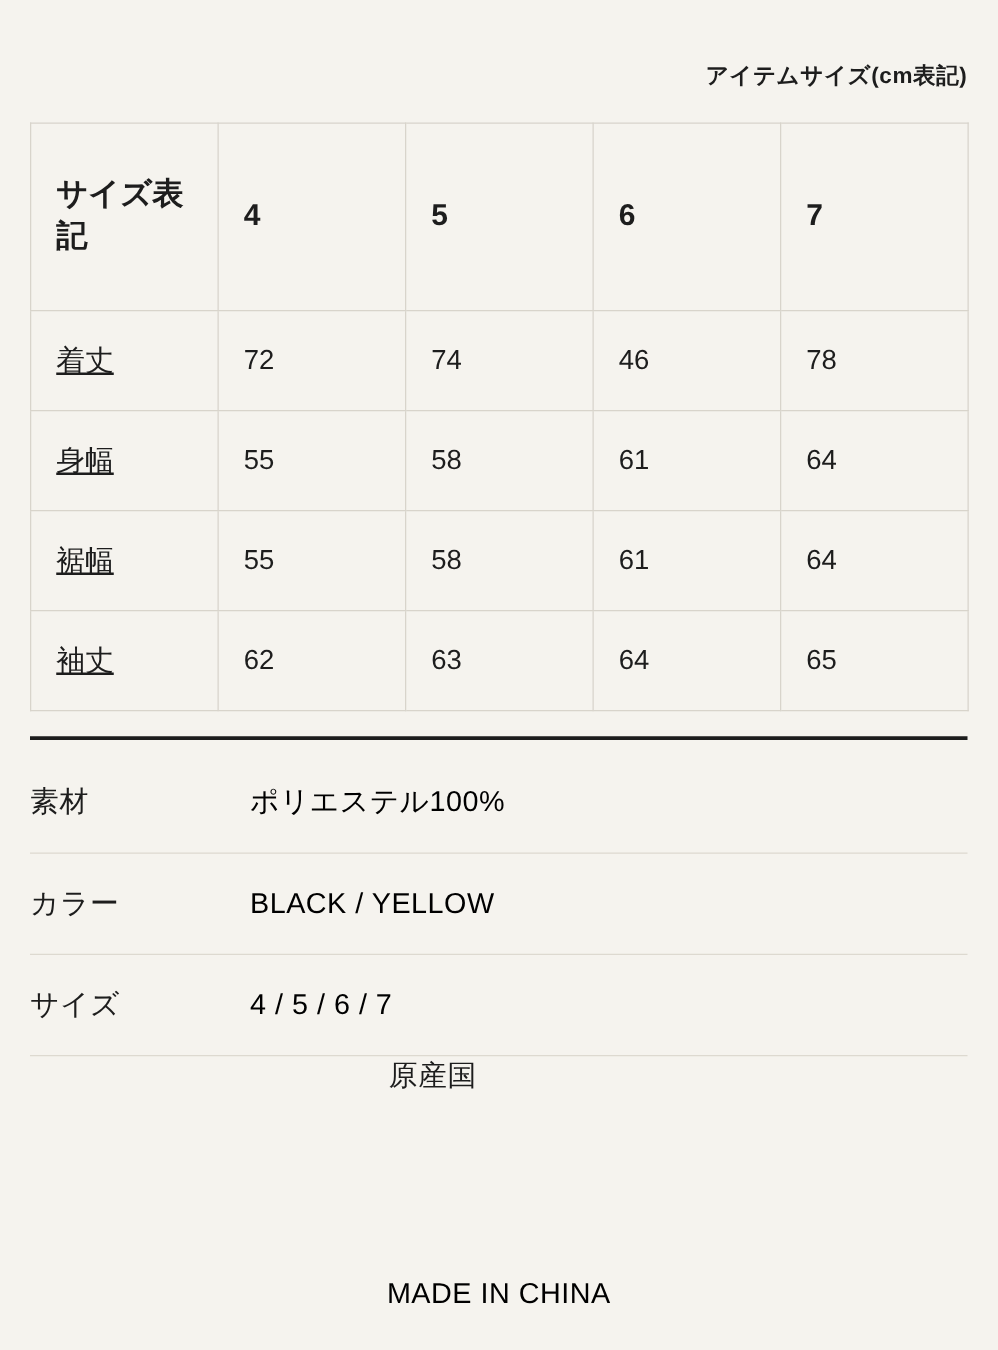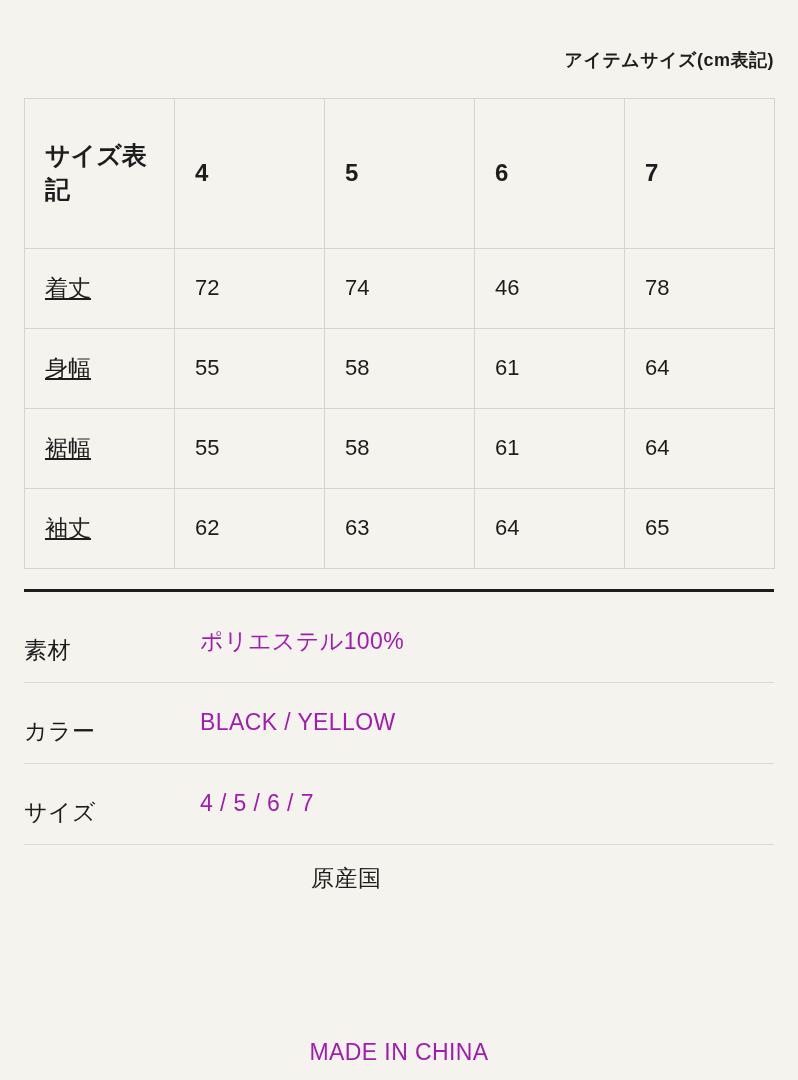--- a/index.html
+++ b/index.html
@@ -95,26 +95,25 @@
   .spec-row:last-child {
     border-bottom: none;
     flex-direction: column;
   }
   .spec-key {
     width: 176px;
     flex: 0 0 176px;
     font-size: 23px;
     letter-spacing: 0.5px;
     color: #1d1d1d;
-    margin-top: 18px;
   }
   .spec-val {
     flex: 1 1 auto;
     font-size: 23px;
-    color: #a21caf;
+    color: #000000;
     letter-spacing: 0.4px;
   }
 </style>
 </head>
 <body>
 
 <div class="page">
 
   <div class="section-title">アイテムサイズ(cm表記)</div>
 

